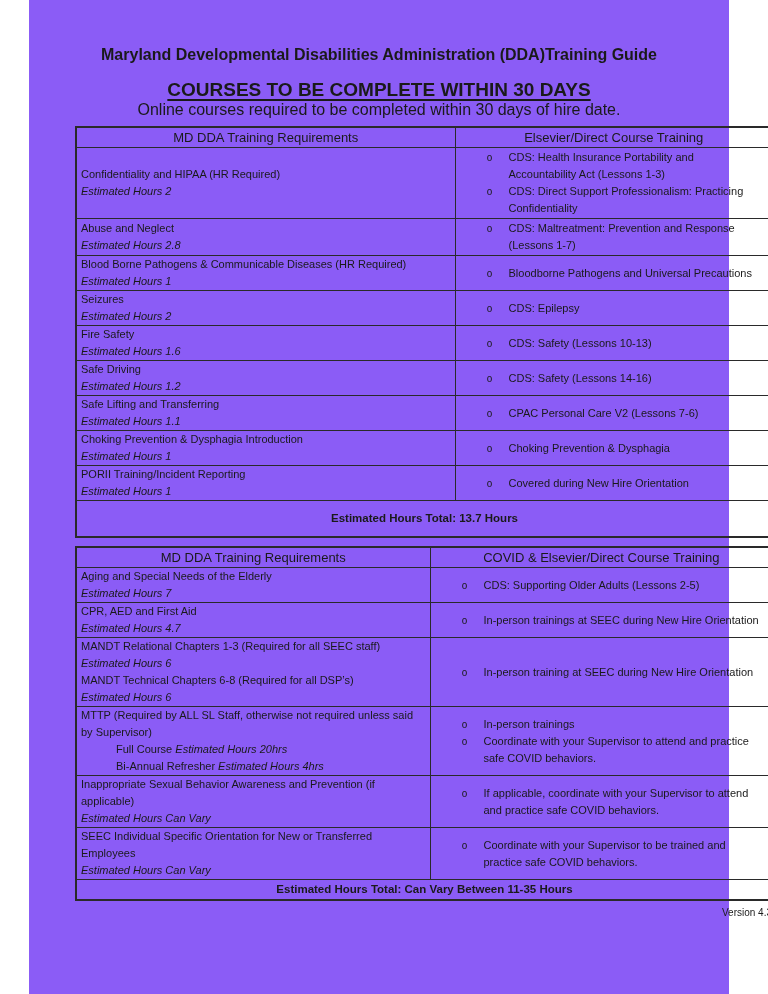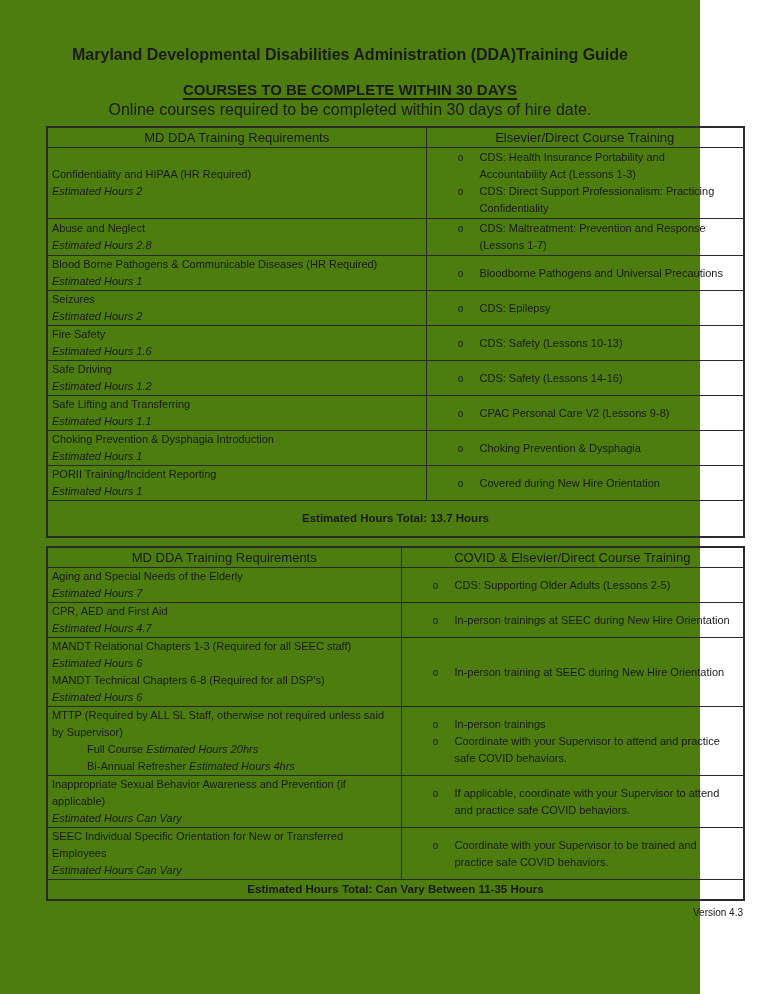--- a/index.html
+++ b/index.html
@@ -3,32 +3,32 @@
 <meta charset="utf-8">
 <style>
   * { margin: 0; padding: 0; box-sizing: border-box; }
   html, body { background: #ffffff; }
   body {
     width: 768px; height: 994px;
     font-family: "Liberation Sans", sans-serif;
     color: #1a1a1a;
     overflow: hidden;
   }
-  .page { width: 700px; height: 994px; background: #4d7c0f; }
+  .page { width: 700px; height: 994px; background: #8b5cf6; margin-left: 29px; }
 
   .doc-title {
     padding-top: 46px;
     text-align: center;
     font-size: 16px; font-weight: bold;
     line-height: 18px;
   }
   .sec1-heading {
     margin-top: 17px;
     text-align: center;
-    font-size: 15px; font-weight: bold;
+    font-size: 19px; font-weight: bold;
     line-height: 17px;
   }
   .sec1-heading .u {
     text-decoration: underline;
     text-decoration-thickness: 1.5px;
     text-underline-offset: 3px;
   }
   .sec1-sub {
     margin-top: 5px;
     text-align: center;
@@ -197,21 +197,21 @@
           </td>
         </tr>
         <tr>
           <td class="req">
             <div class="line"><span>Safe Lifting and Transferring</span></div>
             <div class="line"><span class="i">Estimated Hours 1.1</span></div>
           </td>
           <td class="crs">
             <div class="bullet">
               <span class="b">o</span>
-              <span class="tx">CPAC Personal Care V2 (Lessons 9-8)</span>
+              <span class="tx">CPAC Personal Care V2 (Lessons 7-6)</span>
             </div>
           </td>
         </tr>
         <tr>
           <td class="req">
             <div class="line"><span>Choking Prevention &amp; Dysphagia Introduction</span></div>
             <div class="line"><span class="i">Estimated Hours 1</span></div>
           </td>
           <td class="crs">
             <div class="bullet">

